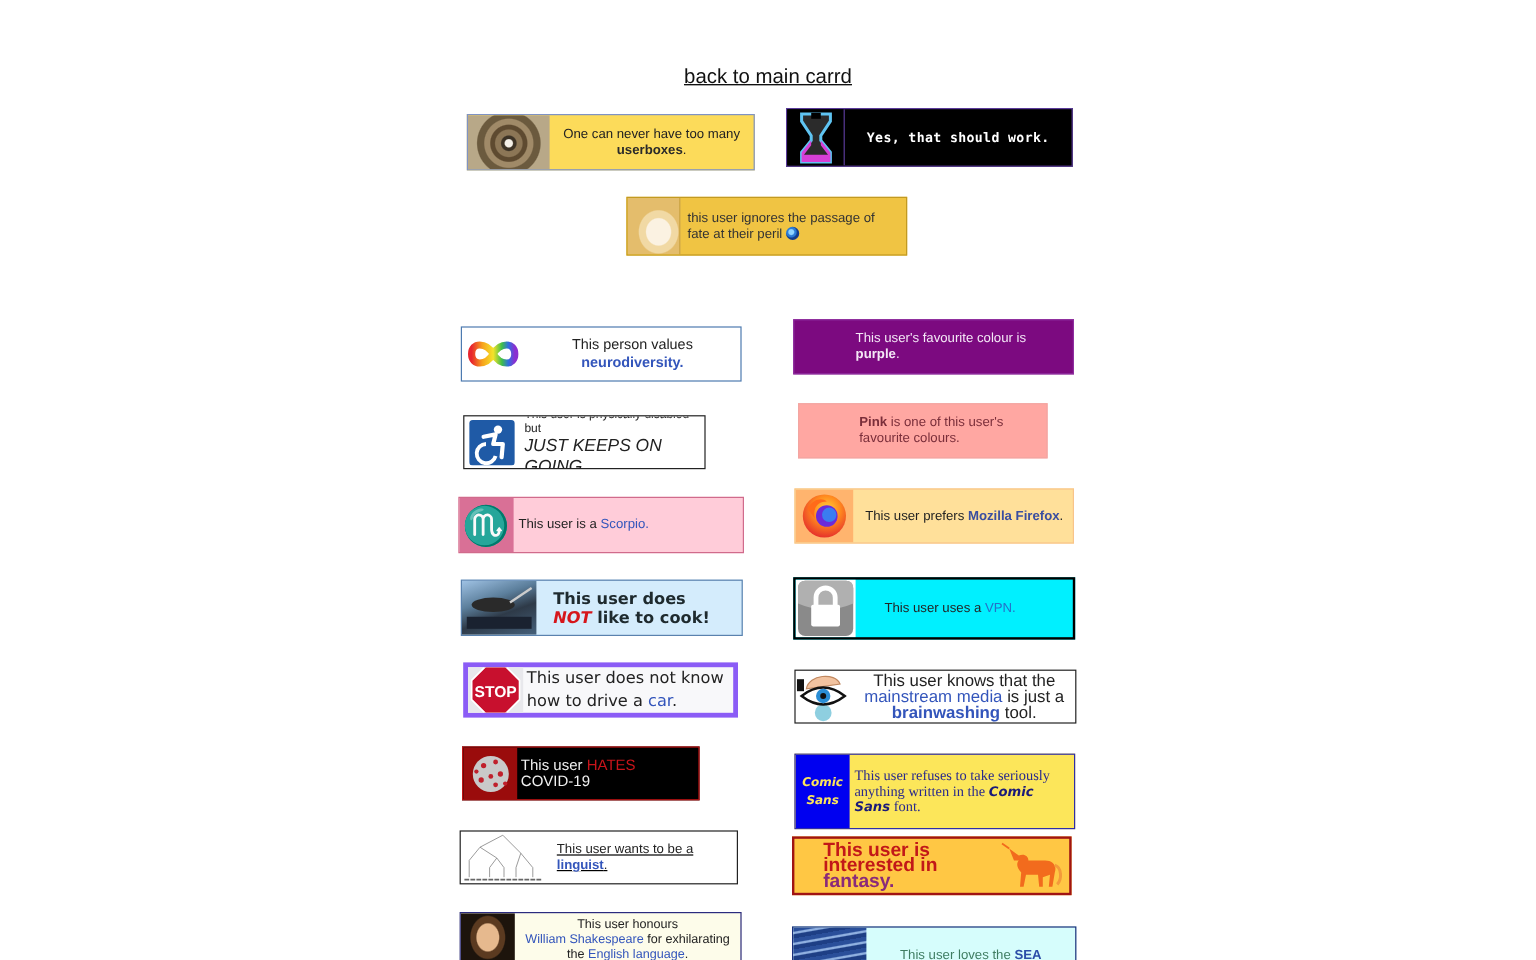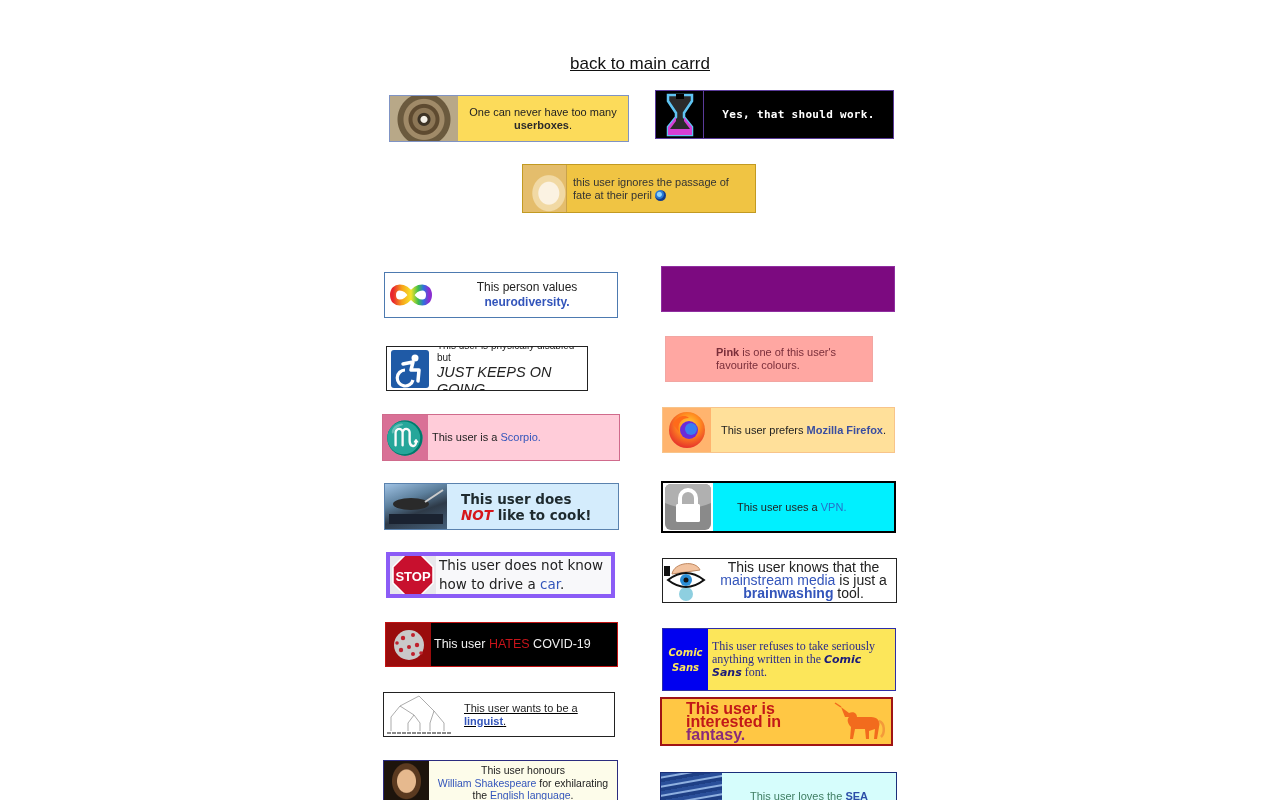--- a/index.html
+++ b/index.html
@@ -52,21 +52,21 @@
 
   #ub-cook { left: 384px; top: 483px; width: 235px; height: 47px; border: 1px solid #5a82ae; background: #d4ecfc; }
   #ub-cook .ico { width: 62px; background: linear-gradient(160deg, #9fc2e4 0%, #5c7f9c 35%, #2e3a48 60%, #45607a 100%); }
   #ub-cook .txt { font-size: 13.5px; line-height: 16px; font-weight: bold; color: #1e2a2e; padding-left: 14px; font-family: "DejaVu Sans", sans-serif; }
   .red-it { color: #d6161b; font-style: italic; }
 
   #ub-car { left: 386px; top: 552px; width: 229px; height: 46px; border: 4px solid #8b5cf6; background: #f8f8fa; }
   #ub-car .ico { width: 46px; background: #e8e8ec; }
   #ub-car .txt { font-size: 13.5px; line-height: 19px; padding-left: 3px; color: #222; font-family: "DejaVu Sans", sans-serif; }
 
-  #ub-covid { left: 385px; top: 622px; width: 233px; height: 45px; border: 1px solid #c21313; background: #000; }
+  #ub-covid { left: 385px; top: 622px; width: 198px; height: 45px; border: 1px solid #c21313; background: #000; }
   #ub-covid .ico { width: 45px; background: #9a0c0c; }
   #ub-covid .txt { color: #f0f0f0; font-size: 12.5px; padding-left: 3px; }
   .hate { color: #c8141a; }
 
   #ub-linguist { left: 383px; top: 692px; width: 232px; height: 45px; border: 1px solid #222; background: #fff; text-decoration: underline; }
   #ub-linguist .ico { width: 70px; }
   #ub-linguist .txt { font-size: 11px; line-height: 13px; padding-left: 10px; }
 
   #ub-shakespeare { left: 383px; top: 760px; width: 235px; height: 50px; border: 1px solid #2b2b7e; background: #fdfcea; }
   #ub-shakespeare .ico { width: 45px; background: radial-gradient(ellipse at 50% 42%, #e6b98e 0 9px, #5b3a20 10px 14px, #1d140c 15px); }
@@ -254,20 +254,23 @@
     <span style="background:#c25ef2"></span>
       <span style="background:#2e0050"></span>
       <span style="background:#9d20ee"></span>
     <span style="background:#6a0aa0"></span>
       <span style="background:#b54ef0"></span>
       <span style="background:#7a10c0"></span>
     <span style="background:#3a0060"></span>
       <span style="background:#a72ef0"></span>
       <span style="background:#bb58f4"></span>
   </div>
+  <div class="txt">
+    <span><span>This user's favourite colour is</span><br><span class="b">purple</span><span>.</span></span>
+  </div>
 </div>
 
 <div class="ub" id="ub-pink">
   <div class="ico">
     <span style="background:#f9d3d6"></span>
       <span style="background:#c7a4ae"></span>
       <span style="background:#f9c6e6"></span>
     <span style="background:#b5849c"></span>
       <span style="background:#f5b4b4"></span>
       <span style="background:#fbe0e4"></span>

